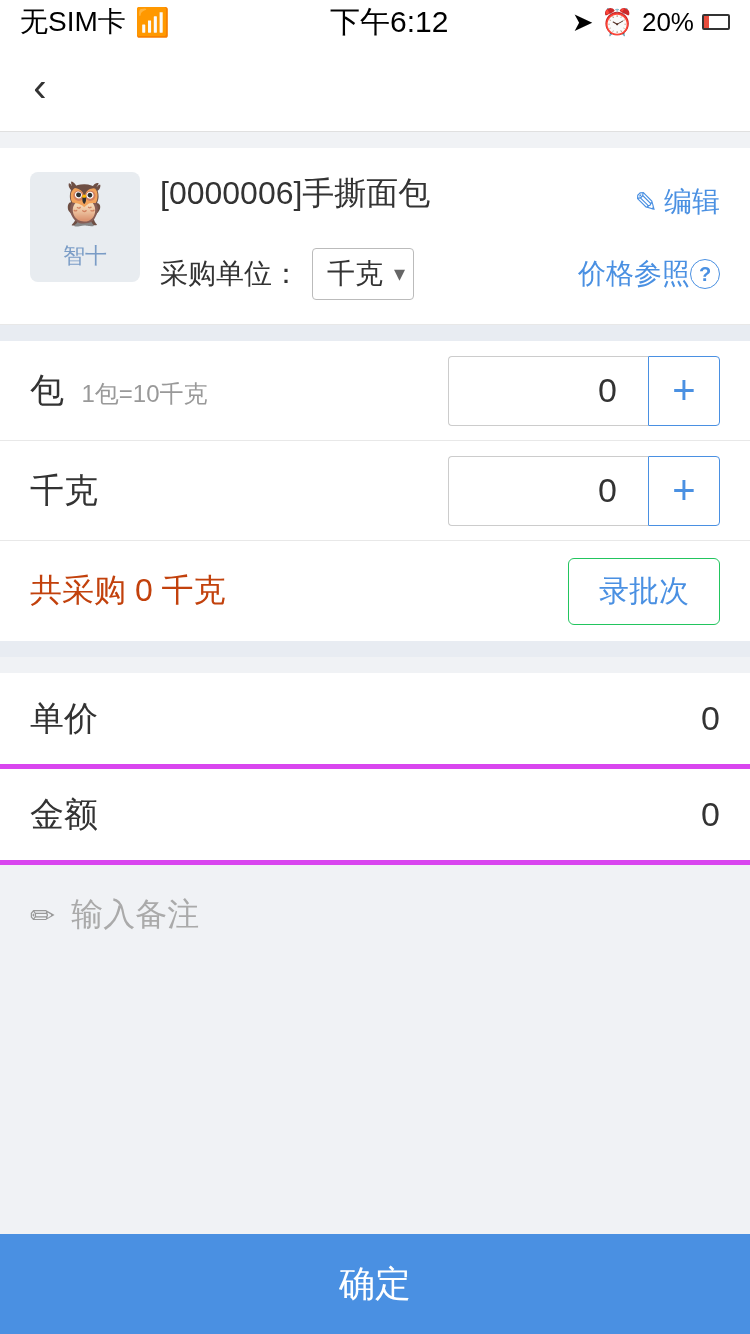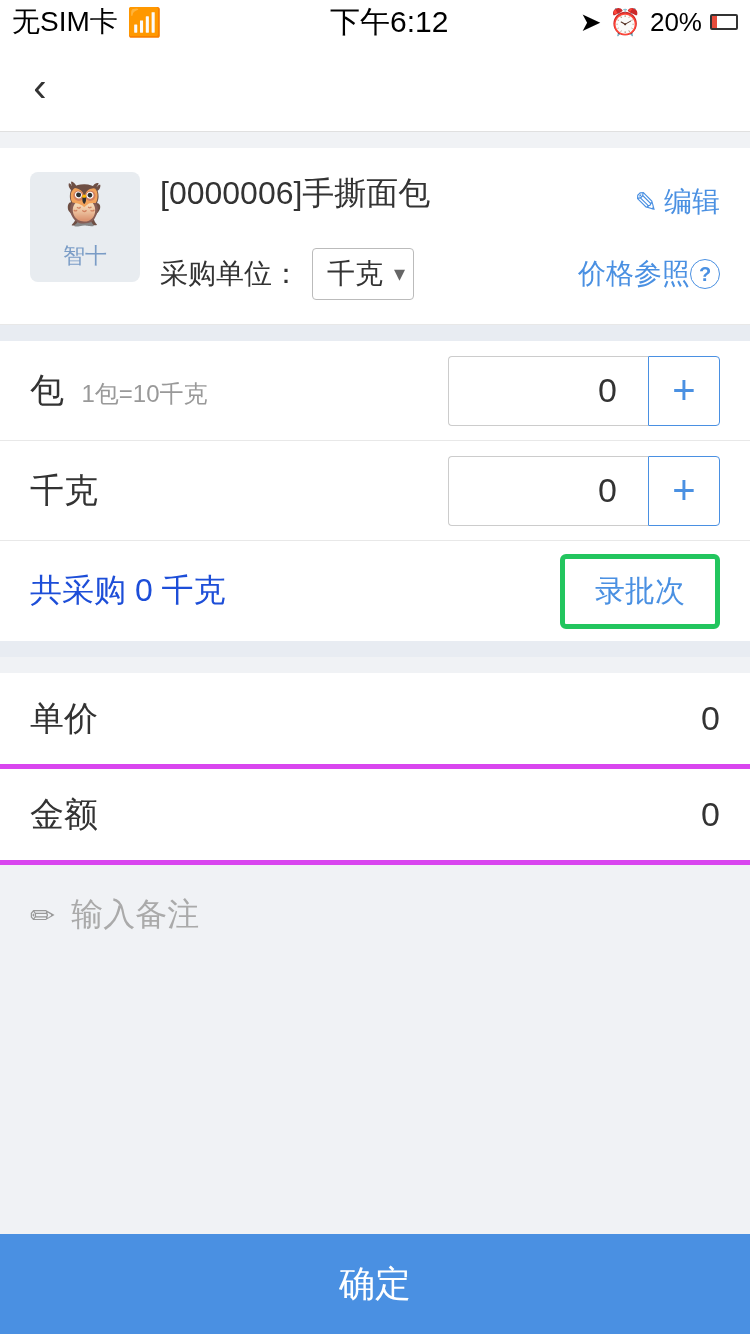--- a/index.html
+++ b/index.html
@@ -14,21 +14,21 @@
     }
 
     
     .status-bar {
       width: 100%;
       height: 44px;
       background: #fff;
       display: flex;
       align-items: center;
       justify-content: space-between;
-      padding: 0 12px;
+      padding: 0 20px;
       font-size: 28px;
       color: #000;
     }
     .status-left { display: flex; align-items: center; gap: 10px; }
     .status-center { font-size: 30px; font-weight: 500; margin-left: 36px; }
     .status-right { display: flex; align-items: center; gap: 8px; font-size: 26px; }
 
     
     .nav-bar {
       width: 100%;
@@ -205,24 +205,24 @@
     .summary-row {
       background: #fff;
       display: flex;
       align-items: center;
       justify-content: space-between;
       padding: 0 30px;
       height: 100px;
     }
     .summary-text {
       font-size: 32px;
-      color: #1d4ed8;
+      color: #c2410c;
     }
     .record-btn {
-      border: 5px solid #22c55e;
+      border: 1px solid #22c55e;
       border-radius: 6px;
       padding: 12px 30px;
       color: #4a90e2;
       font-size: 30px;
       background: #fff;
       cursor: pointer;
     }
 
     
     .price-section {

